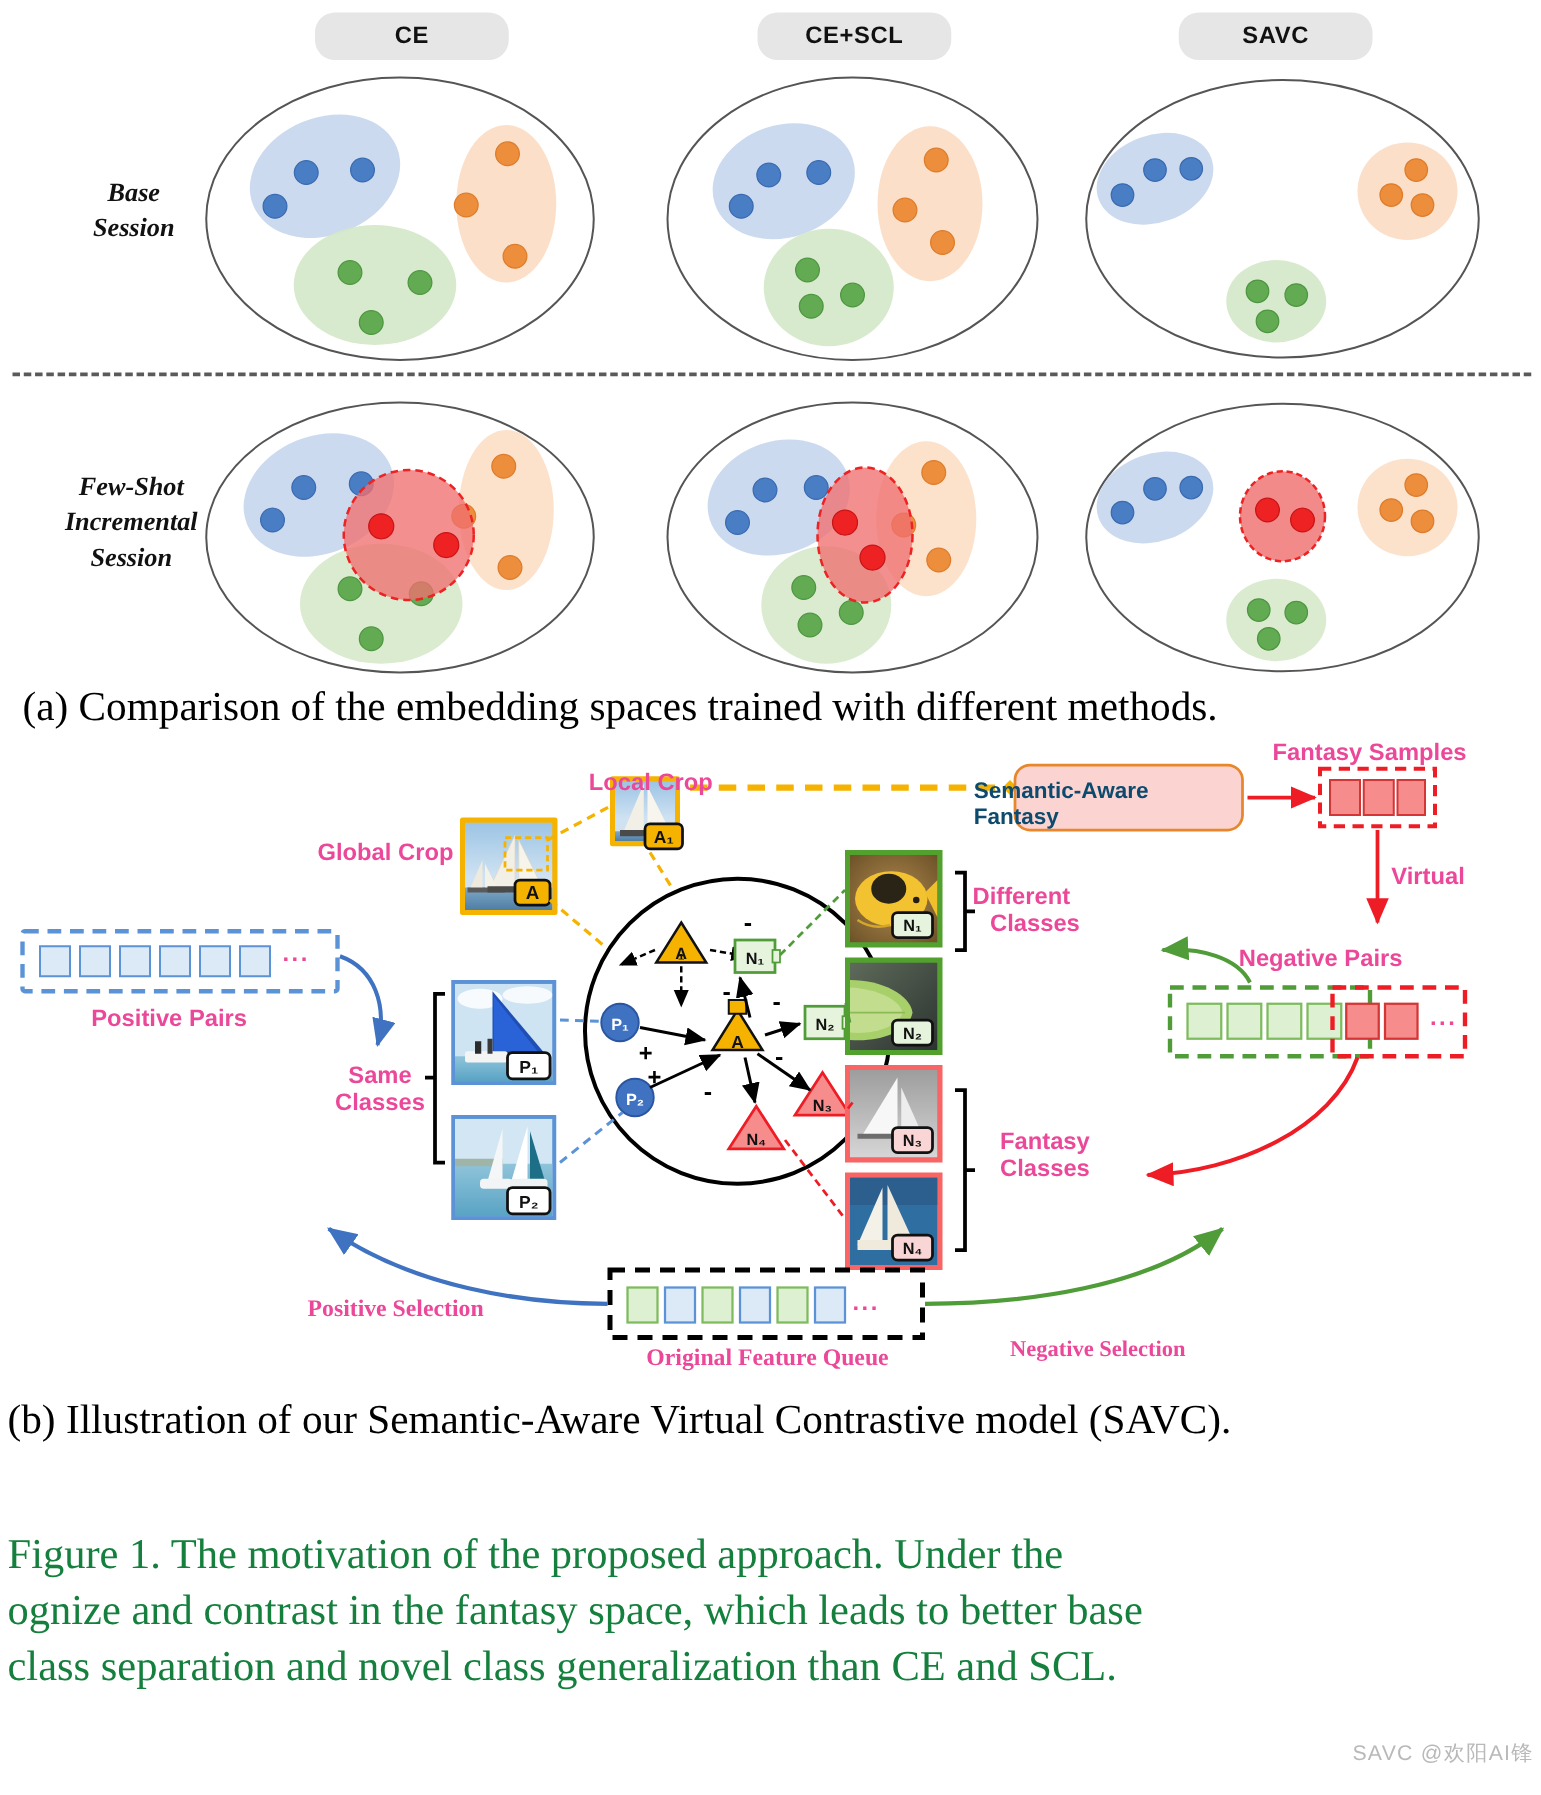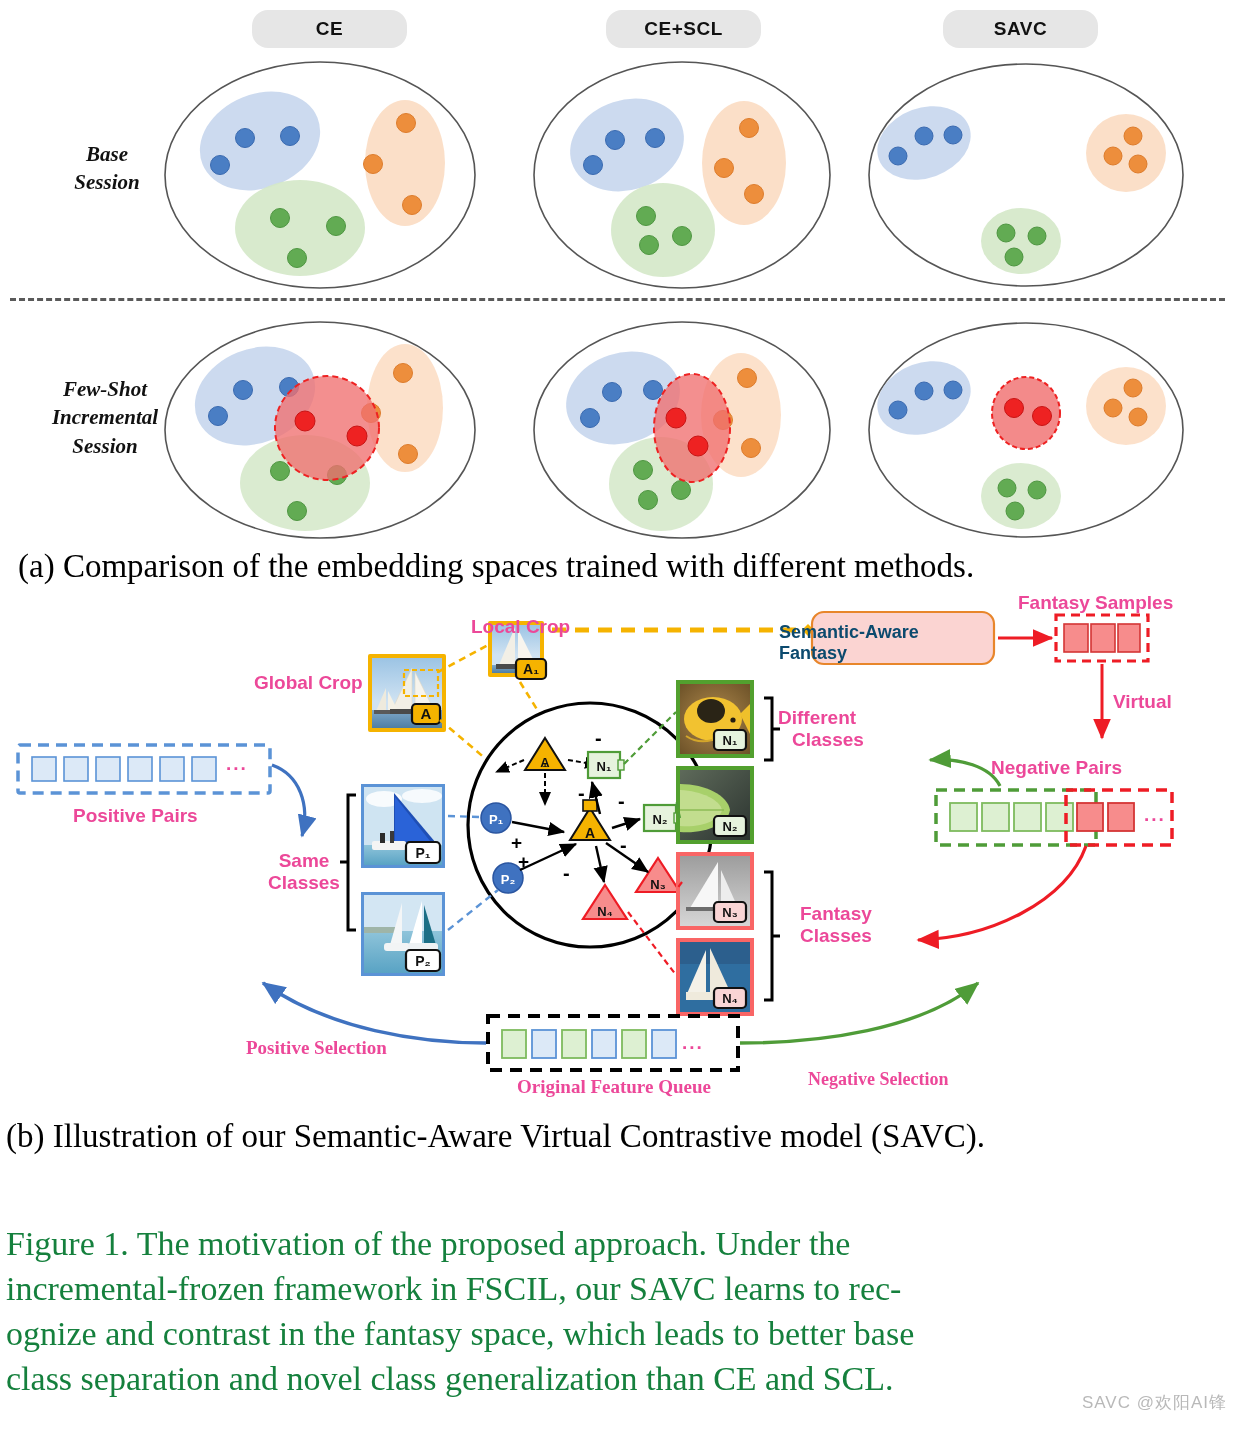--- a/index.html
+++ b/index.html
@@ -497,18 +497,17 @@
   <div class="b-txt" style="left:246px;top:437px;font-size:19px;font-family:'Liberation Serif',serif;">Positive Selection</div>
   <div class="b-txt" style="left:808px;top:437px;font-size:18px;font-family:Liberation Serif, serif;margin-top:32px;">Negative Selection</div>
   <div class="b-txt" style="left:682px;top:432px;font-size:19px;letter-spacing:2px;">...</div>
   <div class="b-txt" style="left:489px;top:476px;width:250px;text-align:center;font-size:19px;font-family:'Liberation Serif',serif;">Original Feature Queue</div>
 </div>
 
 <div class="cap" style="left:6px;top:1118px;">(b) Illustration of our Semantic-Aware Virtual Contrastive model (SAVC).</div>
 
 <div class="fig-cap" style="top:1222px;">
   <div class="ln">Figure 1.  The motivation of the proposed approach.  Under the</div>
-  <div class="ln">incremental-frozen framework in FSCIL, our SAVC learns to rec-</div>
   <div class="ln">ognize and contrast in the fantasy space, which leads to better base</div>
   <div class="ln">class separation and novel class generalization than CE and SCL.</div>
 </div>
 
 <div class="wm">SAVC @欢阳AI锋</div>
 
 </body></html>

